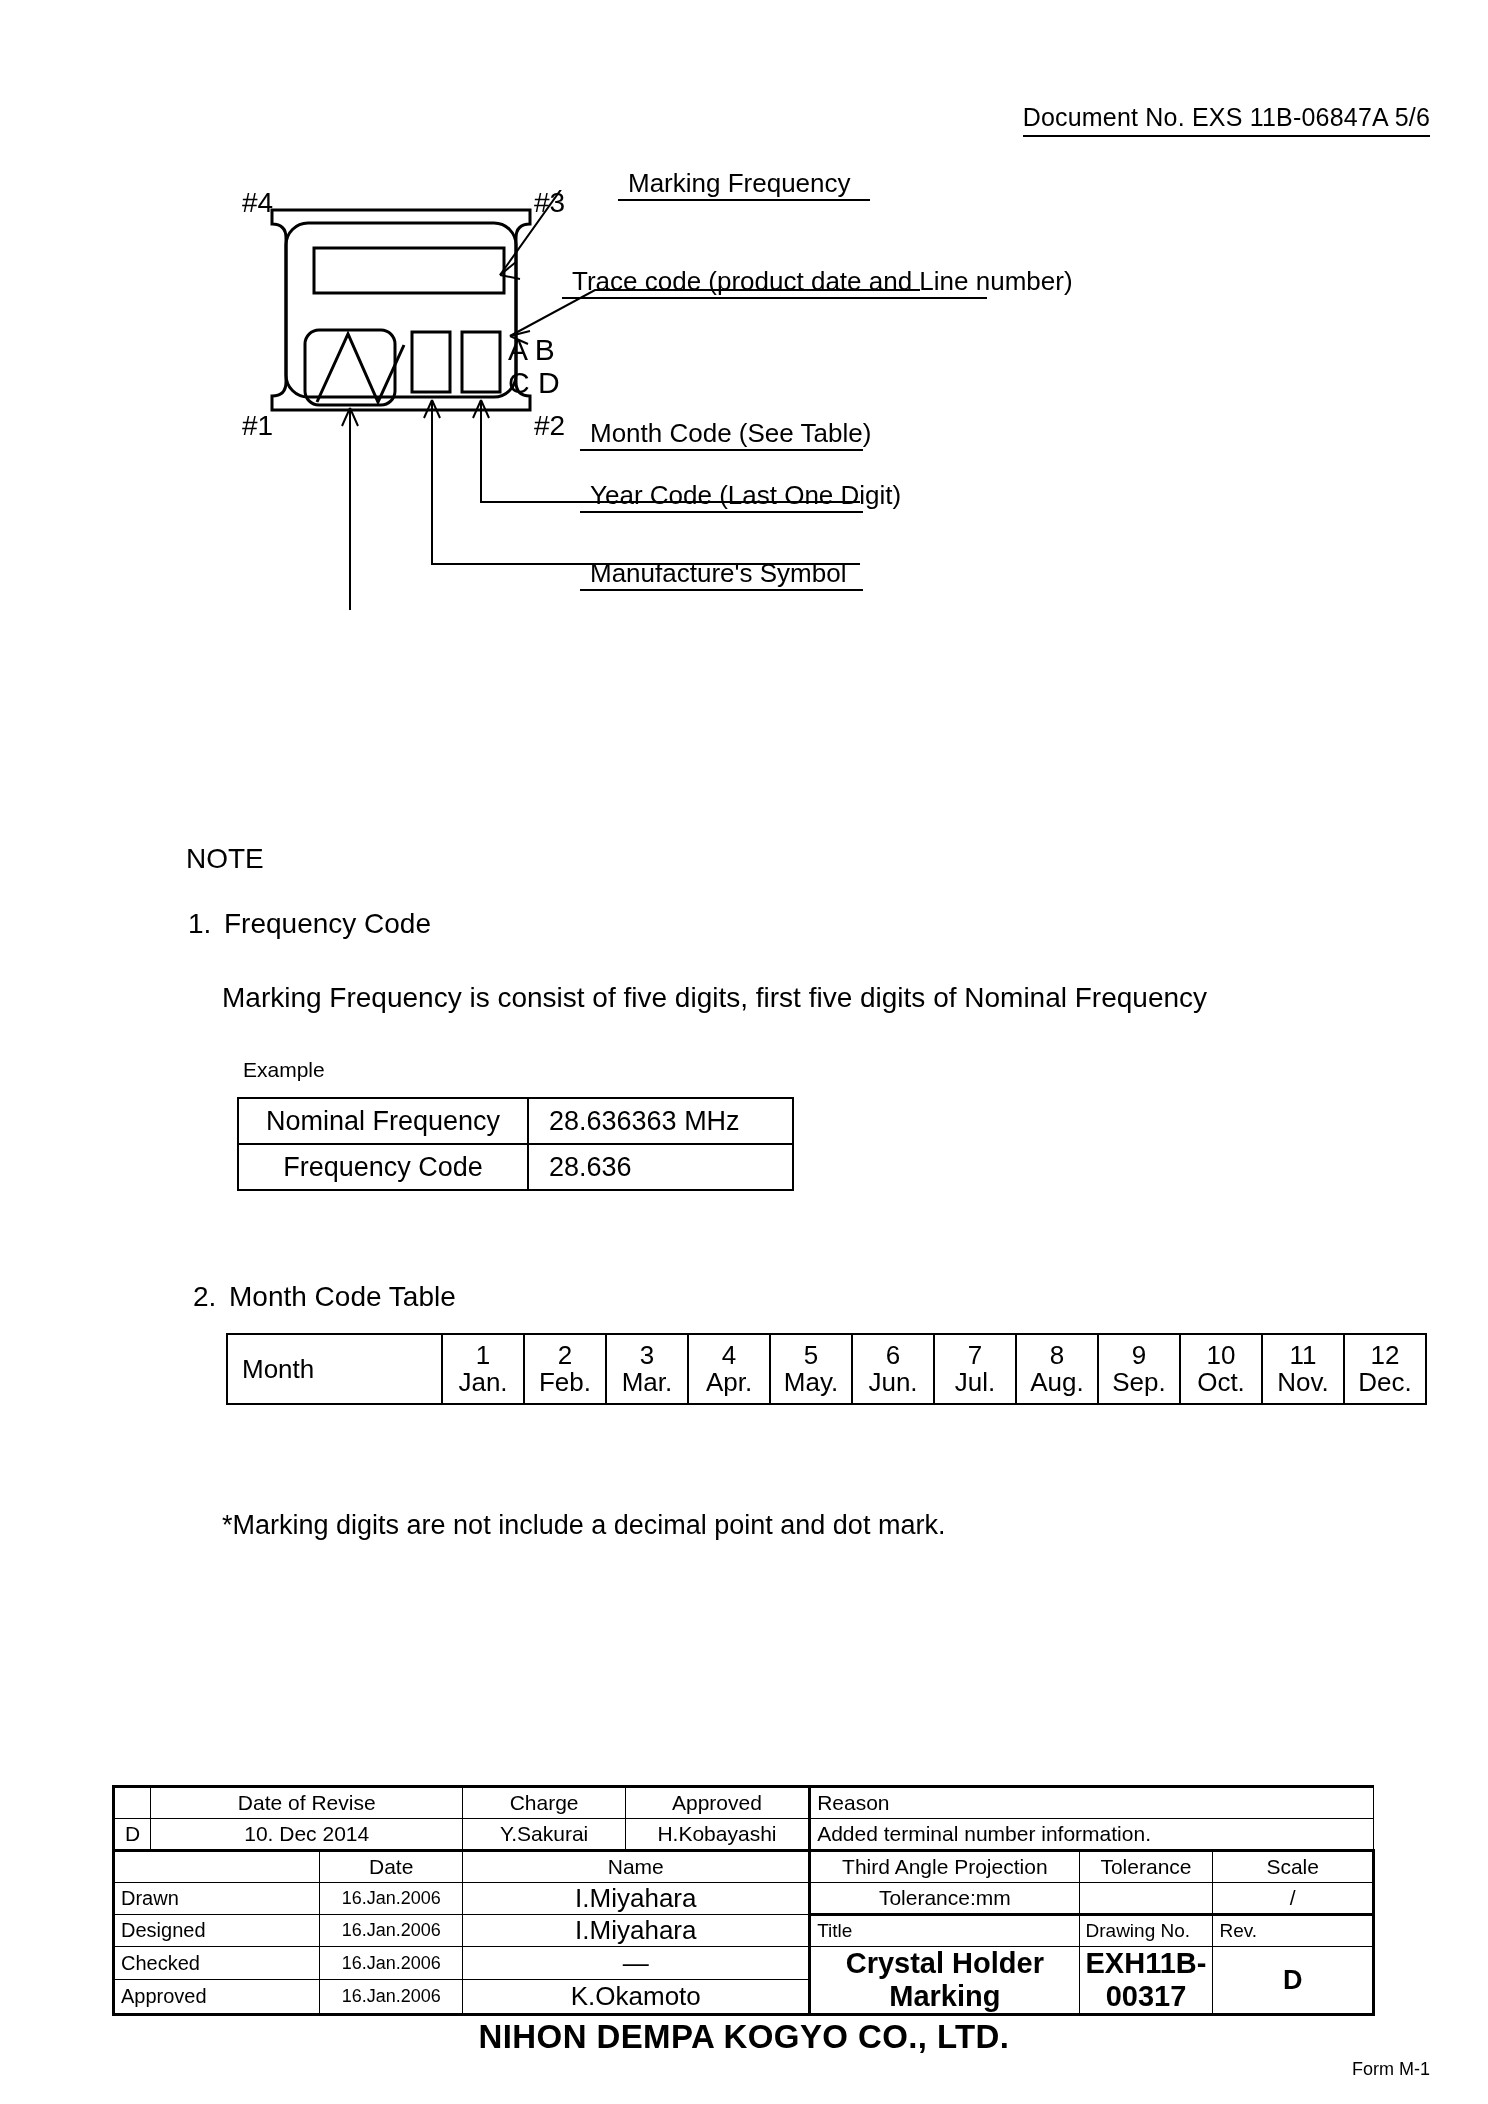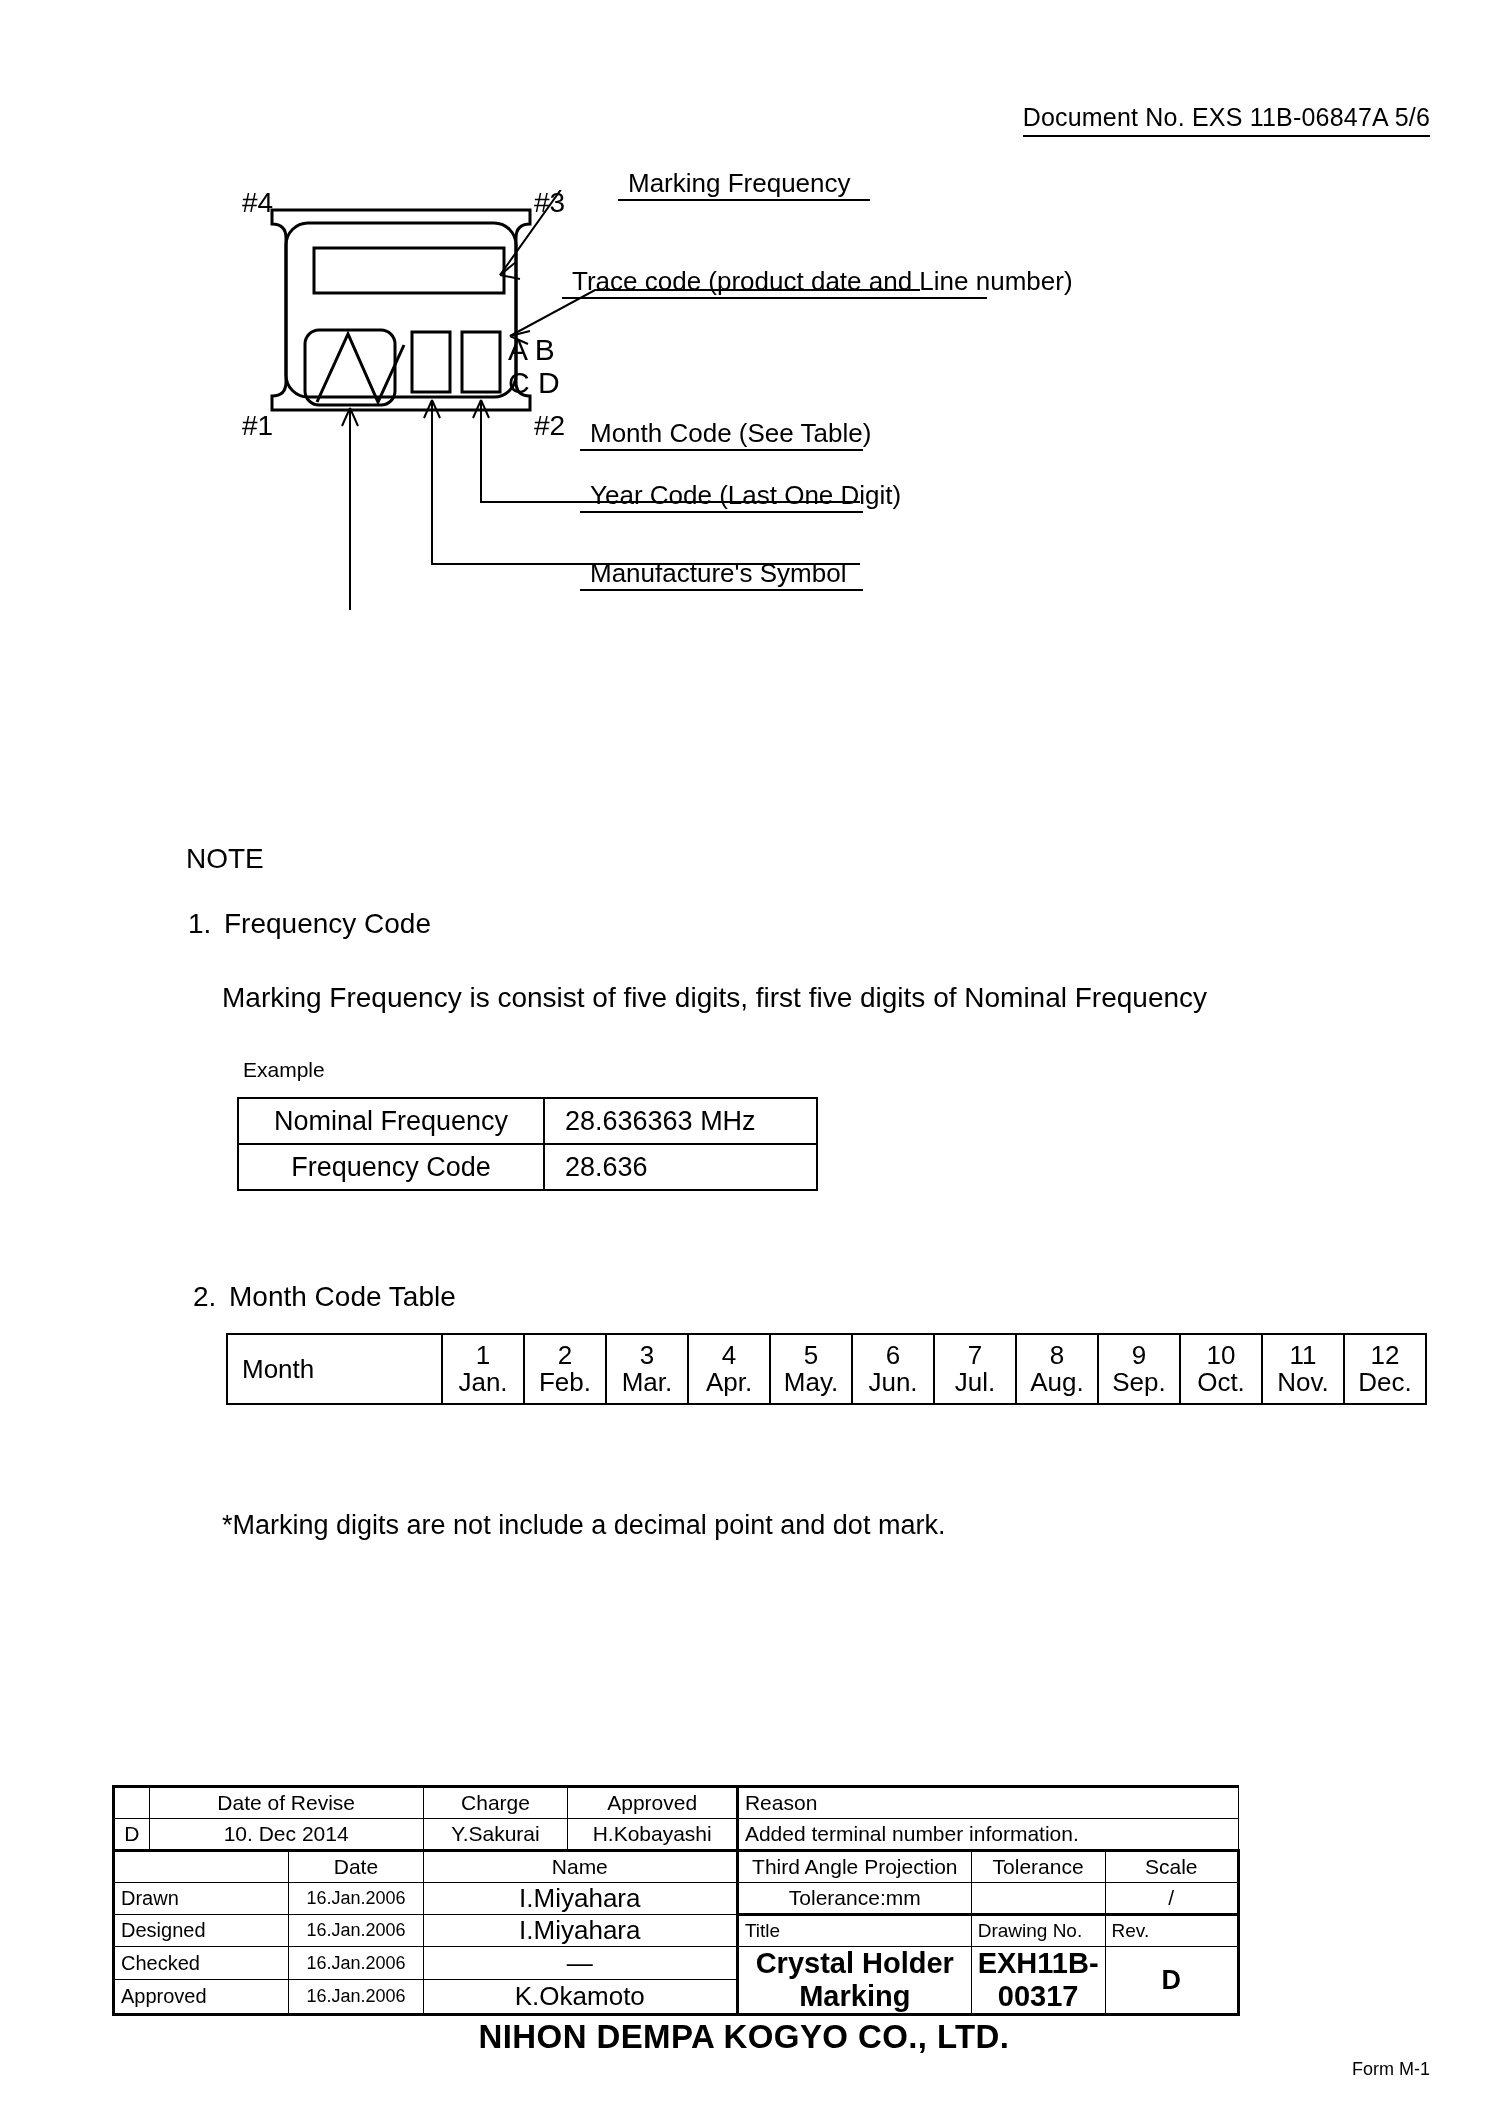--- a/index.html
+++ b/index.html
@@ -70,21 +70,21 @@
   #example-table {
     position: absolute;
     left: 237px;
     top: 1097px;
     border-collapse: collapse;
     font-size: 27px;
   }
   #example-table td {
     border: 2px solid #000;
     height: 44px;
-    padding: 0 8px;
+    padding: 0 0;
     line-height: 44px;
   }
   #example-table td.k { width: 288px; text-align: center; }
   #example-table td.v { width: 243px; text-align: left; padding-left: 20px; }
 
   #note-2 {
     position: absolute;
     left: 193px;
     top: 1281px;
     font-size: 28px;
@@ -122,21 +122,21 @@
     top: 1510px;
     font-size: 27px;
     white-space: nowrap;
   }
 
   
   #title-block {
     position: absolute;
     left: 112px;
     top: 1785px;
-    width: 1128px;
+    width: 1263px;
   }
   #title-block table {
     border-collapse: collapse;
     width: 100%;
     font-size: 21px;
   }
   #title-block td {
     border: 1px solid #000;
     padding: 0 6px;
     vertical-align: middle;

